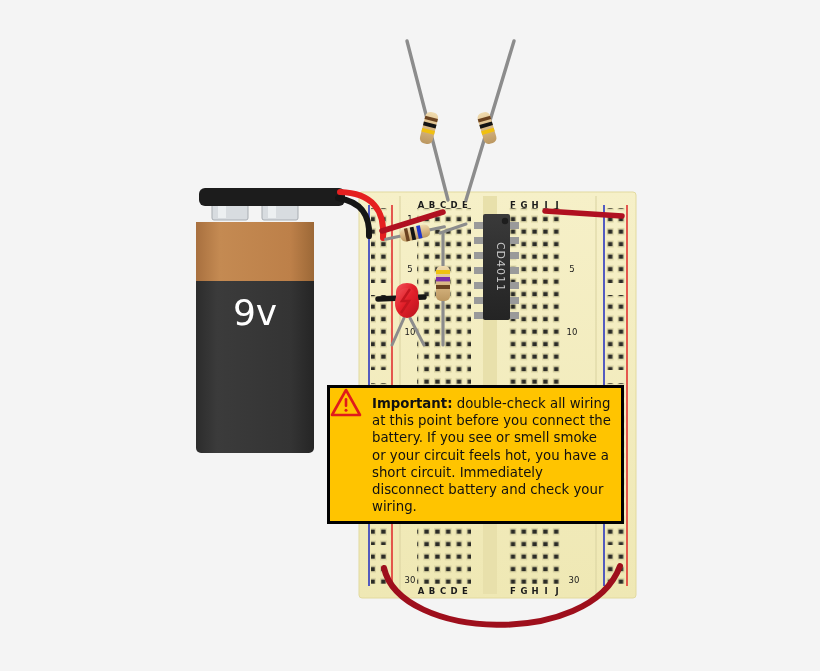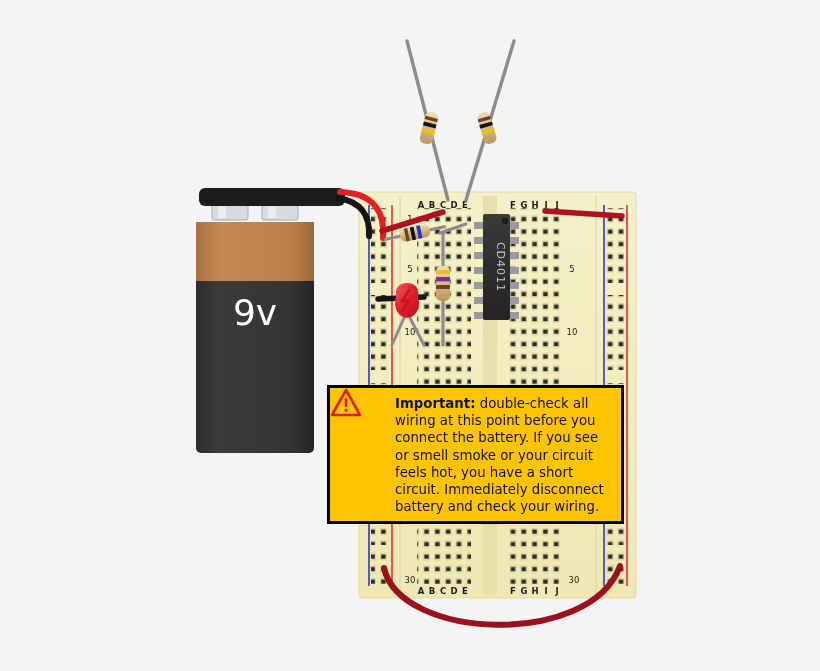--- a/index.html
+++ b/index.html
@@ -28,21 +28,20 @@
   #callout{
     position:absolute;
     left:327px; top:385px;
     width:297px; height:139px;
     background:#FFC400;
     border:3px solid #000000;
     box-sizing:border-box;
     display:flex;
     align-items:flex-start;
     padding:7px 8px 6px 7px;
-    gap:23px;
   }
   #callout .warn-ico{ flex:0 0 auto; width:34px; padding-top:2px; }
   #callout .warn-txt{
     flex:1 1 auto;
     font-family:"DejaVu Sans", sans-serif;
     font-size:13.3px;
     line-height:17.2px;
     color:#111111;
     padding-left:1px;
   }

